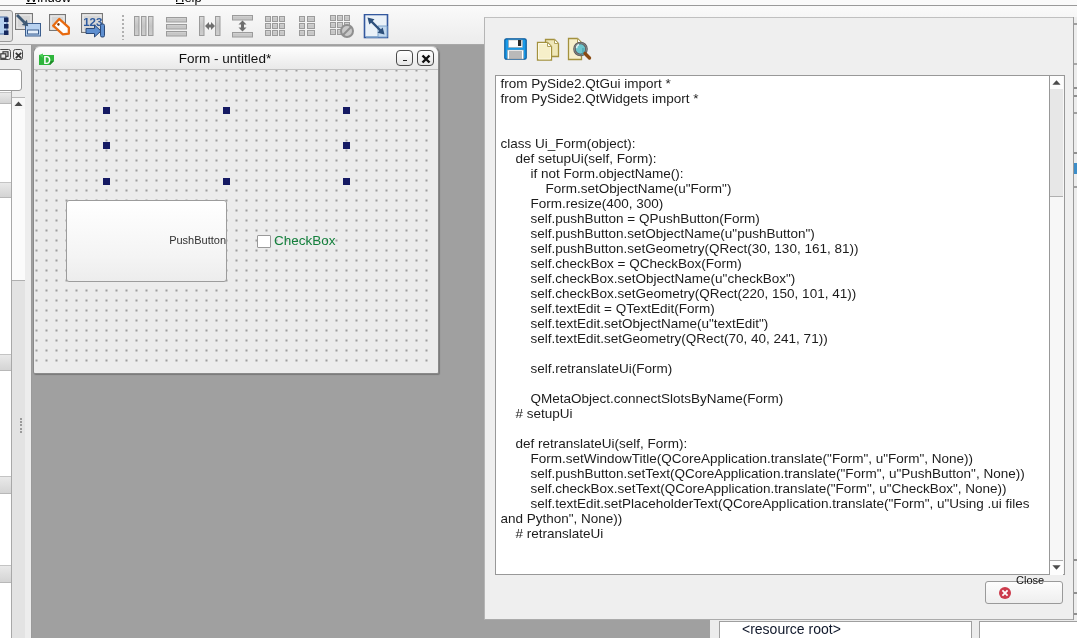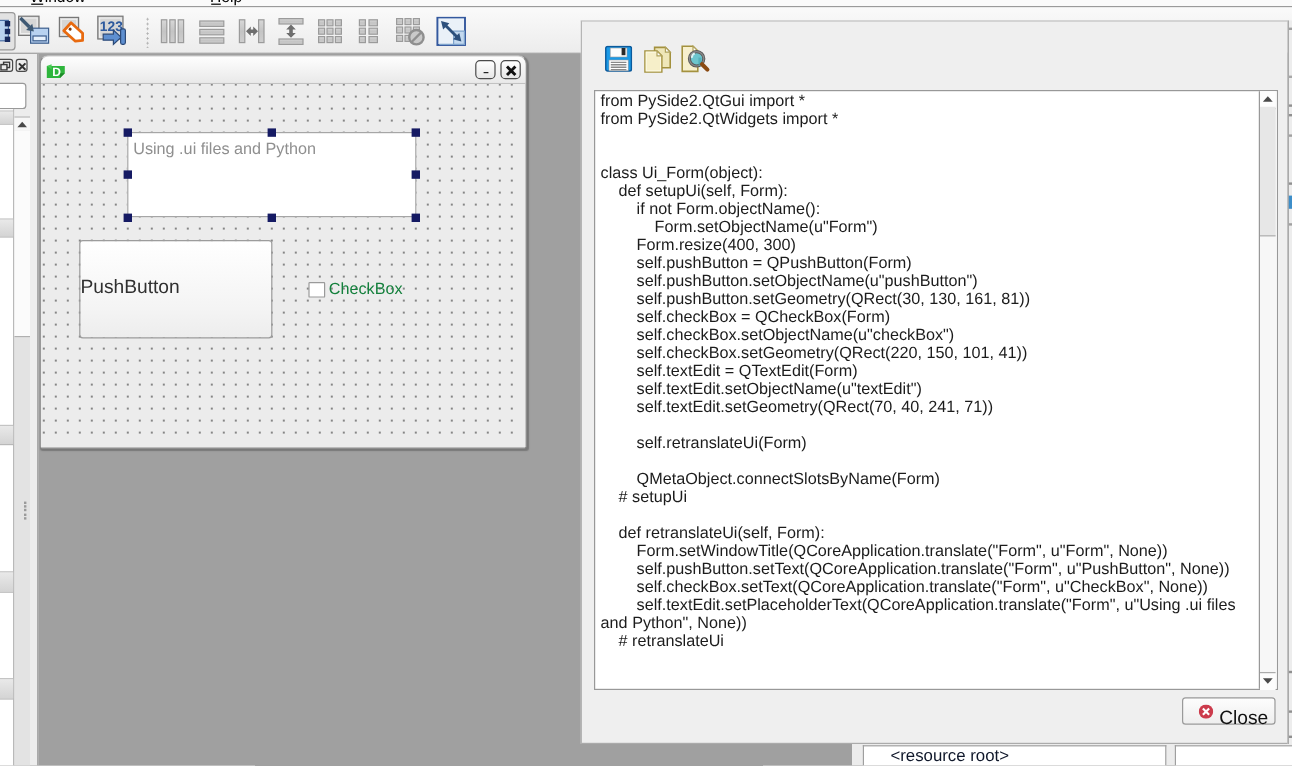--- a/index.html
+++ b/index.html
@@ -168,46 +168,44 @@
   </div>
 
 <div class="abs" style="left:33px;top:46px;width:404px;height:326px;border:1px solid #8a8a8a;border-top:1px solid #c9c9c9;border-radius:7px 7px 2px 2px;background:#ececec;box-shadow:1px 1px 1px rgba(0,0,0,.25)">
   <div class="abs" style="left:0;top:0;width:404px;height:22px;background:linear-gradient(#fefefe,#e9e9e9);border-bottom:1px solid #c2c2c2;border-radius:7px 7px 0 0"></div>
   <svg class="abs" style="left:4px;top:6px" width="17" height="13" viewBox="0 0 17 13">
     <path d="M1,2 L16,2 L16,8 L12,12 L1,12 Z" fill="#2eb53c"></path>
     <path d="M16,8 L12,12 L12,8 Z" fill="#1d8a28"></path>
     <path d="M1,2 L5,0.5 L5,5 Z" fill="#49cc55"></path>
     <text x="5.5" y="10.5" font-size="10" font-weight="bold" fill="#fff" font-family="Liberation Sans">D</text>
   </svg>
+  <div class="abs" style="left:20px;top:4px;width:342px;text-align:center;font-size:13.5px;color:#111">Form - untitled*</div>
   <div class="abs" style="left:362px;top:3px;width:15px;height:14px;border:1.5px solid #4a4a4a;border-radius:4px;background:linear-gradient(#fff,#e6e6e6)">
     <div class="abs" style="left:5.5px;top:8.5px;width:4px;height:1.5px;background:#222"></div>
   </div>
   <div class="abs" style="left:382.5px;top:3px;width:15px;height:14px;border:1.5px solid #4a4a4a;border-radius:4px;background:linear-gradient(#fff,#e6e6e6)">
     <svg class="abs" style="left:3px;top:2.5px" width="10" height="10">
         <path d="M1.5,1.5 L8.5,8.5 M8.5,1.5 L1.5,8.5" stroke="#111" stroke-width="2.4"></path>
       </svg>
   </div>
 
   <div class="abs" style="left:0;top:23px;width:398px;height:296px;background-image:radial-gradient(circle,#868686 0.68px,rgba(134,134,134,0) 0.8px);background-size:10px 10px;background-position:-2.5px -4.5px"></div>
 
-  <div class="abs" style="left:72px;top:63px;width:239px;height:69px;background:#fff;border:1px solid #a6a6a6">
-    <div class="abs" style="left:4px;top:5px;font-size:13.5px;color:#8f8f8f">Using .ui files and Python</div>
-  </div>
   <div id="handles">
       <div class="abs" style="left: 68.5px; top: 60px; width: 7px; height: 7px; background: rgb(21, 26, 99); box-sizing: border-box;"></div>
       <div class="abs" style="left: 188.8px; top: 60px; width: 7px; height: 7px; background: rgb(21, 26, 99); box-sizing: border-box;"></div>
       <div class="abs" style="left: 309px; top: 60px; width: 7px; height: 7px; background: rgb(21, 26, 99); box-sizing: border-box;"></div>
       <div class="abs" style="left: 68.5px; top: 95px; width: 7px; height: 7px; background: rgb(21, 26, 99); box-sizing: border-box;"></div>
       <div class="abs" style="left: 309px; top: 95px; width: 7px; height: 7px; background: rgb(21, 26, 99); box-sizing: border-box;"></div>
       <div class="abs" style="left: 68.5px; top: 130.5px; width: 7px; height: 7px; background: rgb(21, 26, 99); box-sizing: border-box;"></div>
       <div class="abs" style="left: 188.8px; top: 130.5px; width: 7px; height: 7px; background: rgb(21, 26, 99); box-sizing: border-box;"></div>
       <div class="abs" style="left: 309px; top: 130.5px; width: 7px; height: 7px; background: rgb(21, 26, 99); box-sizing: border-box;"></div>
     </div>
 
-  <div class="abs" style="left:32px;top:153px;width:159px;height:80px;background:linear-gradient(#ffffff,#f4f4f4 70%,#ededed);border:1px solid #9c9c9c;border-radius:3px;text-align:left;line-height:78px;font-size:16px;color:#303030">PushButton</div>
+  <div class="abs" style="left:32px;top:153px;width:159px;height:80px;background:linear-gradient(#ffffff,#f4f4f4 70%,#ededed);border:1px solid #9c9c9c;border-radius:3px;text-align:right;line-height:78px;font-size:11px;color:#303030">PushButton</div>
 
   <div class="abs" style="left:223px;top:187.5px;width:11.5px;height:11.5px;background:#fff;border:1px solid #9a9a9a;border-radius:1px"></div>
   <div class="abs" style="left:240px;top:185.5px;font-size:13.5px;color:#15803d">CheckBox</div>
 </div>
 
 <div class="abs" style="left:484px;top:17px;width:588.5px;height:603px;background:#efefef;border-top:1px solid #c0c0c0;border-left:1px solid #b5b5b5;border-bottom:1px solid #ababab;box-sizing:border-box"></div>
 
 <svg class="abs" style="left:503.5px;top:37.5px" width="23" height="22" viewBox="0 0 23 22">
   <rect x="0.8" y="0.8" width="21.4" height="20.4" rx="1.5" fill="#1a9ae8" stroke="#0b5a9c" stroke-width="1.2"></rect>
   <rect x="4.5" y="2" width="14" height="7.5" fill="#fdfdfd" stroke="#9a9a9a" stroke-width="0.5"></rect>
@@ -285,21 +283,21 @@
 <div class="abs" style="left:1049.5px;top:560px;width:13px;height:13.5px;background:#fdfdfd;border-top:1px solid #ababab"></div>
 <svg class="abs" style="left:1052px;top:565px" width="9" height="5">
     <path d="M4.5,4.7 L8.6,0.3 L0.4,0.3 Z" fill="#4a4a4a"></path>
   </svg>
 
 <div class="abs" style="left:985px;top:581px;width:78px;height:23px;background:linear-gradient(#fdfdfd,#eeeeee);border:1px solid #9a9a9a;border-radius:3px;box-sizing:border-box"></div>
 <svg class="abs" style="left:999px;top:587px" width="12" height="12">
     <circle cx="6" cy="6" r="6" fill="#cc3b4c"></circle>
     <path d="M3.4,3.4 L8.6,8.6 M8.6,3.4 L3.4,8.6" stroke="#fff" stroke-width="1.8"></path>
   </svg>
-<div class="abs" style="left:1016px;top:590px;font-size:16px;color:#111">Close</div>
+<div class="abs" style="left:1016px;top:574px;font-size:11px;color:#111">Close</div>
 
 <div class="abs" style="left:1072.5px;top:17px;width:4.5px;height:603px;background:#ededed;border-left:1px solid #9a9a9a;box-sizing:border-box"></div>
 <div id="slivermarks">
     <div class="abs" style="left: 1074px; top: 22.5px; width: 3px; height: 2px; background: rgb(160, 160, 160);"></div>
     <div class="abs" style="left: 1074px; top: 62.5px; width: 3px; height: 2px; background: rgb(168, 168, 168);"></div>
     <div class="abs" style="left: 1074px; top: 86.5px; width: 3px; height: 2px; background: rgb(144, 144, 144);"></div>
     <div class="abs" style="left: 1074px; top: 94.5px; width: 3px; height: 2px; background: rgb(144, 144, 144);"></div>
     <div class="abs" style="left: 1074px; top: 112px; width: 3px; height: 2px; background: rgb(160, 160, 160);"></div>
     <div class="abs" style="left: 1074px; top: 152px; width: 3px; height: 2px; background: rgb(144, 144, 144);"></div>
     <div class="abs" style="left: 1074px; top: 186px; width: 3px; height: 2px; background: rgb(160, 160, 160);"></div>

